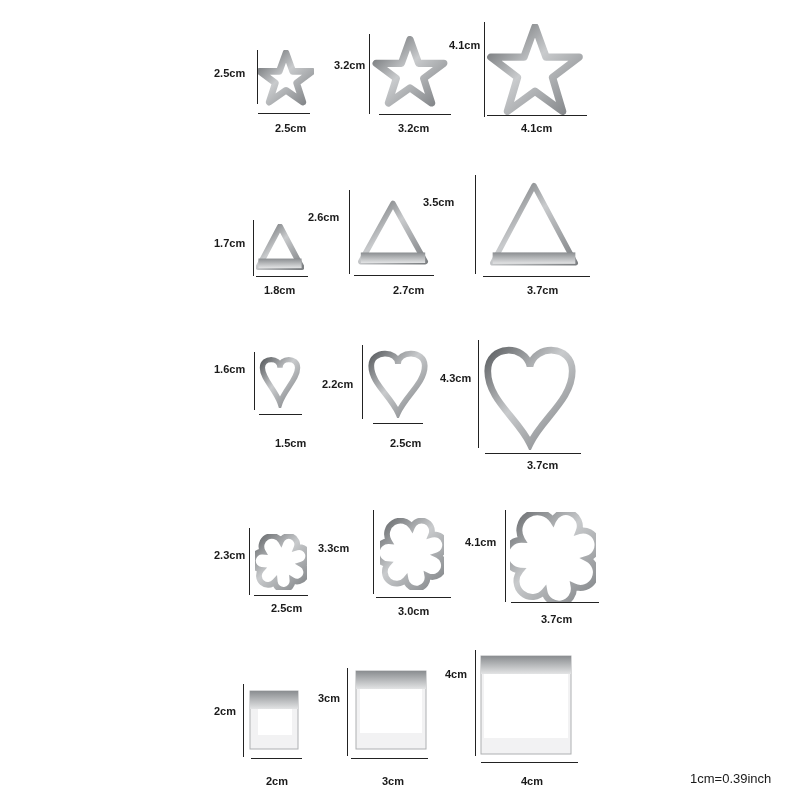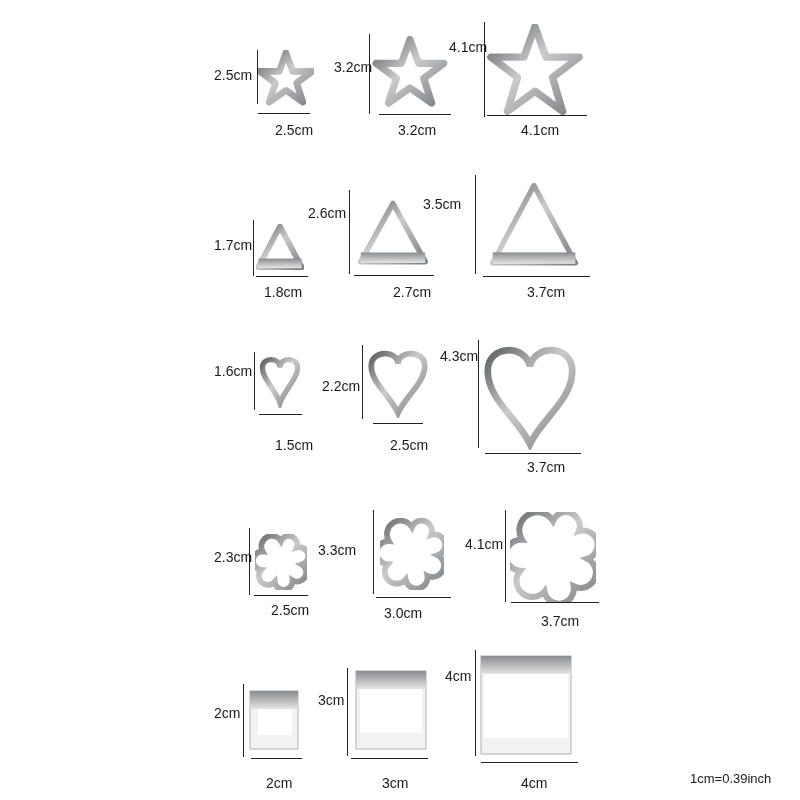--- a/index.html
+++ b/index.html
@@ -1,18 +1,18 @@
 <!DOCTYPE html>
 <html><head>
 <meta charset="utf-8">
 <style>
   html, body { margin:0; padding:0; background:#ffffff; }
   body { width:800px; height:800px; position:relative; overflow:hidden;
          font-family:"Liberation Sans", sans-serif; color:#1a1a1a; }
-  .lbl { position:absolute; font-size:14px; white-space:nowrap; }
+  .lbl { position:absolute; font-size:11px; white-space:nowrap;font-weight:bold; }
   .vline { position:absolute; width:1px; background:#222; }
   .hline { position:absolute; height:1px; background:#222; }
   .cutter { position:absolute; }
   .note { position:absolute; left:690px; top:771px; font-size:13px; }
 </style>
 </head>
 <body>
 
 <svg width="0" height="0" style="position:absolute">
   <defs>
@@ -57,21 +57,21 @@
 <div>
   <span class="lbl" style="left:214px;top:237px">1.7cm</span>
   <div class="vline" style="left:253px;top:220px;height:56px"></div>
   <svg class="cutter" style="left:256px;top:224px" width="48" height="48" viewBox="0 0 100 100">
     <polygon points="50,5 95,90 5,90" fill="none" stroke="url(#metal)" stroke-width="12" stroke-linejoin="round"></polygon>
     <rect x="5" y="72" width="90" height="20" fill="url(#band)"></rect>
   </svg>
   <div class="hline" style="left:256px;top:276px;width:52px"></div>
   <span class="lbl" style="left:264px;top:284px">1.8cm</span>
 
-  <span class="lbl" style="left:308px;top:205px">2.6cm</span>
+  <span class="lbl" style="left:308px;top:211px">2.6cm</span>
   <div class="vline" style="left:349px;top:190px;height:84px"></div>
   <svg class="cutter" style="left:354px;top:200px" width="78" height="70" viewBox="0 0 100 100">
     <polygon points="50,5 96,88 4,88" fill="none" stroke="url(#metal)" stroke-width="8" stroke-linejoin="round"></polygon>
     <rect x="4" y="75" width="92" height="15" fill="url(#band)"></rect>
   </svg>
   <div class="hline" style="left:354px;top:275px;width:80px"></div>
   <span class="lbl" style="left:393px;top:284px">2.7cm</span>
 
   <span class="lbl" style="left:423px;top:196px">3.5cm</span>
   <div class="vline" style="left:475px;top:175px;height:99px"></div>
@@ -93,21 +93,21 @@
   <span class="lbl" style="left:275px;top:437px">1.5cm</span>
 
   <span class="lbl" style="left:322px;top:378px">2.2cm</span>
   <div class="vline" style="left:362px;top:345px;height:74px"></div>
   <svg class="cutter" style="left:366px;top:348px" width="64" height="70" viewBox="0 0 100 110">
     <path d="M50,25 C50,3 8,3 8,28 C8,55 38,75 50,102 C62,75 92,55 92,28 C92,3 50,3 50,25 Z" fill="none" stroke="url(#metal)" stroke-width="9"></path>
   </svg>
   <div class="hline" style="left:373px;top:423px;width:50px"></div>
   <span class="lbl" style="left:390px;top:437px">2.5cm</span>
 
-  <span class="lbl" style="left:440px;top:348px">4.3cm</span>
+  <span class="lbl" style="left:440px;top:372px">4.3cm</span>
   <div class="vline" style="left:478px;top:340px;height:108px"></div>
   <svg class="cutter" style="left:482px;top:342px" width="96" height="108" viewBox="0 0 100 112">
     <path d="M50,25 C45,2 6,2 6,30 C6,60 38,80 50,106 C62,80 94,60 94,30 C94,2 55,2 50,25 Z" fill="none" stroke="url(#metal)" stroke-width="7"></path>
   </svg>
   <div class="hline" style="left:485px;top:453px;width:96px"></div>
   <span class="lbl" style="left:527px;top:459px">3.7cm</span>
 </div>
 
 <div>
   <span class="lbl" style="left:214px;top:549px">2.3cm</span>
@@ -117,21 +117,21 @@
   </svg>
   <div class="hline" style="left:254px;top:595px;width:54px"></div>
   <span class="lbl" style="left:271px;top:602px">2.5cm</span>
 
   <span class="lbl" style="left:318px;top:542px">3.3cm</span>
   <div class="vline" style="left:373px;top:510px;height:84px"></div>
   <svg class="cutter" style="left:380px;top:518px" width="64" height="72" viewBox="0 0 100 100">
     <path d="M50,8 A16,16 0 0 1 80,20 A16,16 0 0 1 90,52 A16,16 0 0 1 74,84 A16,16 0 0 1 40,90 A16,16 0 0 1 12,66 A16,16 0 0 1 14,30 A16,16 0 0 1 50,8 Z" fill="none" stroke="url(#metal)" stroke-width="9"></path>
   </svg>
   <div class="hline" style="left:376px;top:597px;width:75px"></div>
-  <span class="lbl" style="left:384px;top:605px">3.0cm</span>
+  <span class="lbl" style="left:398px;top:605px">3.0cm</span>
 
   <span class="lbl" style="left:465px;top:536px">4.1cm</span>
   <div class="vline" style="left:505px;top:510px;height:92px"></div>
   <svg class="cutter" style="left:510px;top:512px" width="86" height="90" viewBox="0 0 100 100">
     <path d="M50,8 A16,16 0 0 1 80,20 A16,16 0 0 1 90,52 A16,16 0 0 1 74,84 A16,16 0 0 1 40,90 A16,16 0 0 1 12,66 A16,16 0 0 1 14,30 A16,16 0 0 1 50,8 Z" fill="none" stroke="url(#metal)" stroke-width="7"></path>
   </svg>
   <div class="hline" style="left:511px;top:602px;width:88px"></div>
   <span class="lbl" style="left:541px;top:613px">3.7cm</span>
 </div>
 

